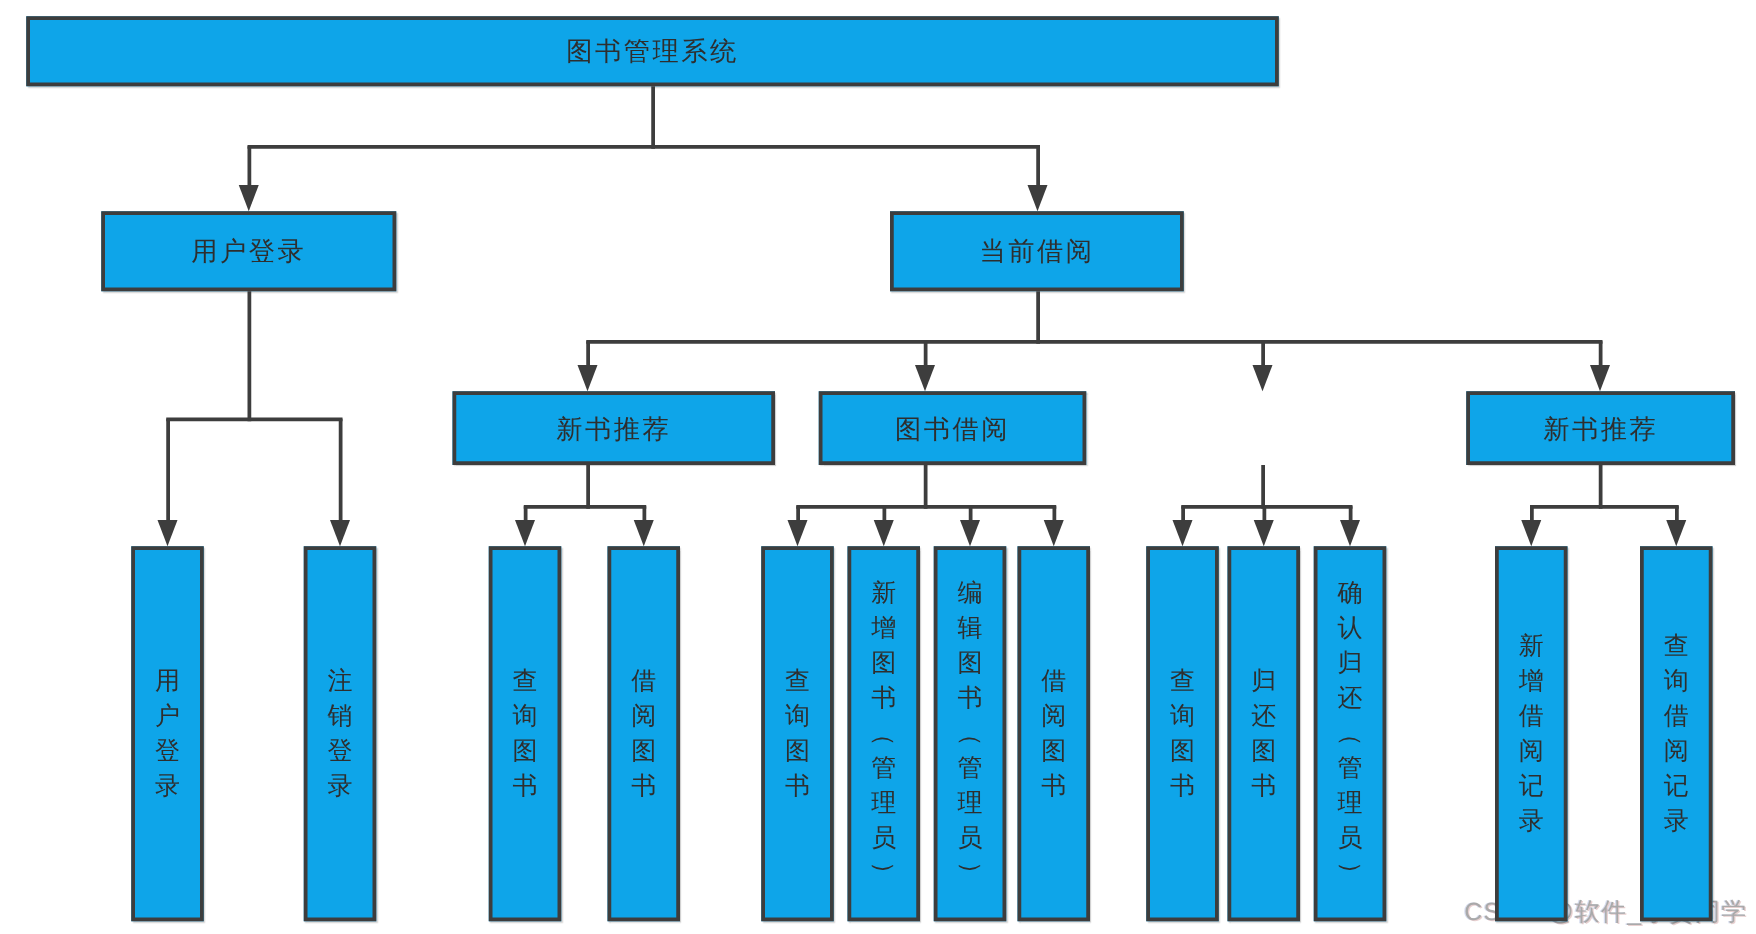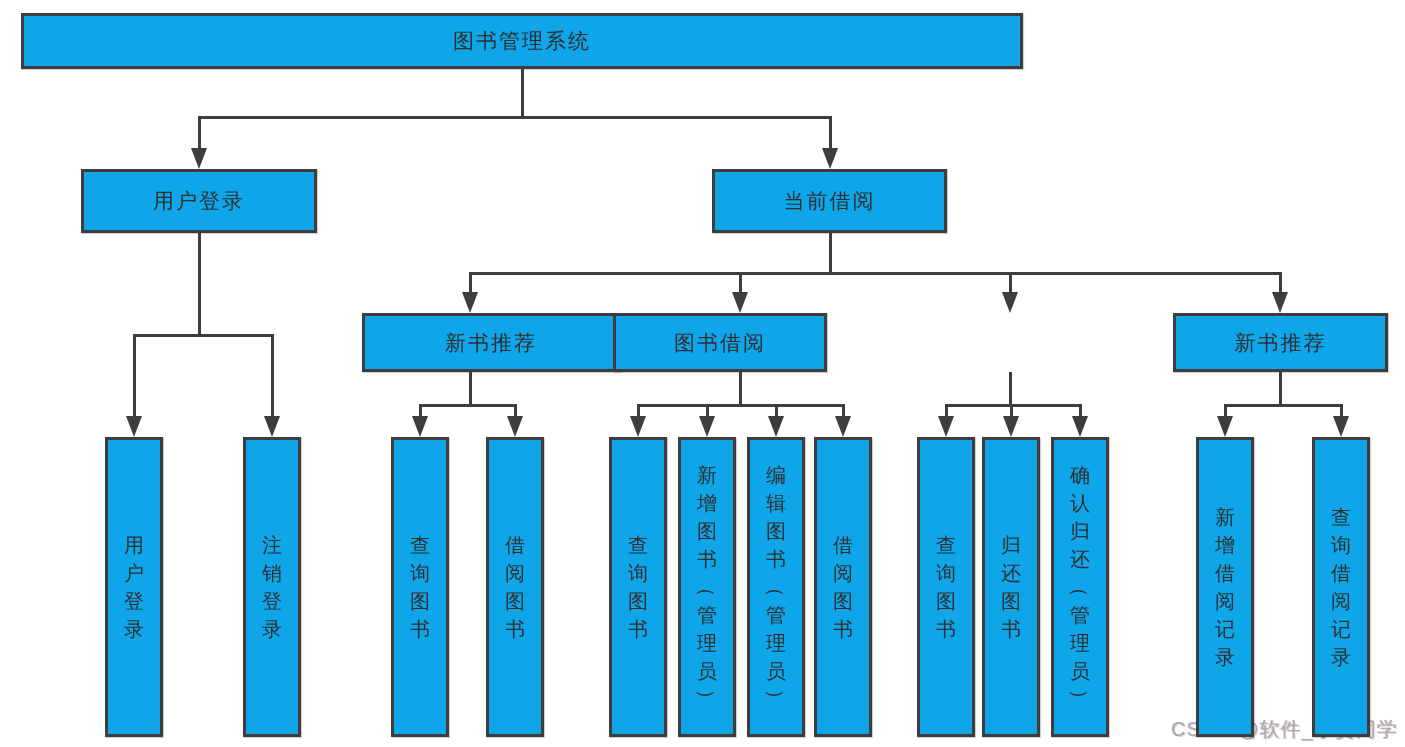--- a/index.html
+++ b/index.html
@@ -80,21 +80,21 @@
     </div>
     <div class="node" style="left: 81px; top: 169px; width: 236px; height: 64px;">
       <span class="hlabel">用户登录</span>
     </div>
     <div class="node" style="left: 712px; top: 169px; width: 235px; height: 64px;">
       <span class="hlabel">当前借阅</span>
     </div>
     <div class="node" style="left: 362px; top: 313px; width: 258px; height: 59px;">
       <span class="hlabel">新书推荐</span>
     </div>
-    <div class="node" style="left: 613px; top: 313px; width: 214px; height: 59px;">
+    <div class="node" style="left: 655px; top: 313px; width: 214px; height: 59px;">
       <span class="hlabel">图书借阅</span>
     </div>
     <div class="node" style="left: 1173px; top: 313px; width: 215px; height: 59px;">
       <span class="hlabel">新书推荐</span>
     </div>
     <div class="node" style="left: 105px; top: 437px; width: 58px; height: 300px;">
       <div class="vtext">
         <span class="vchar">用</span>
         <span class="vchar">户</span>
         <span class="vchar">登</span>

